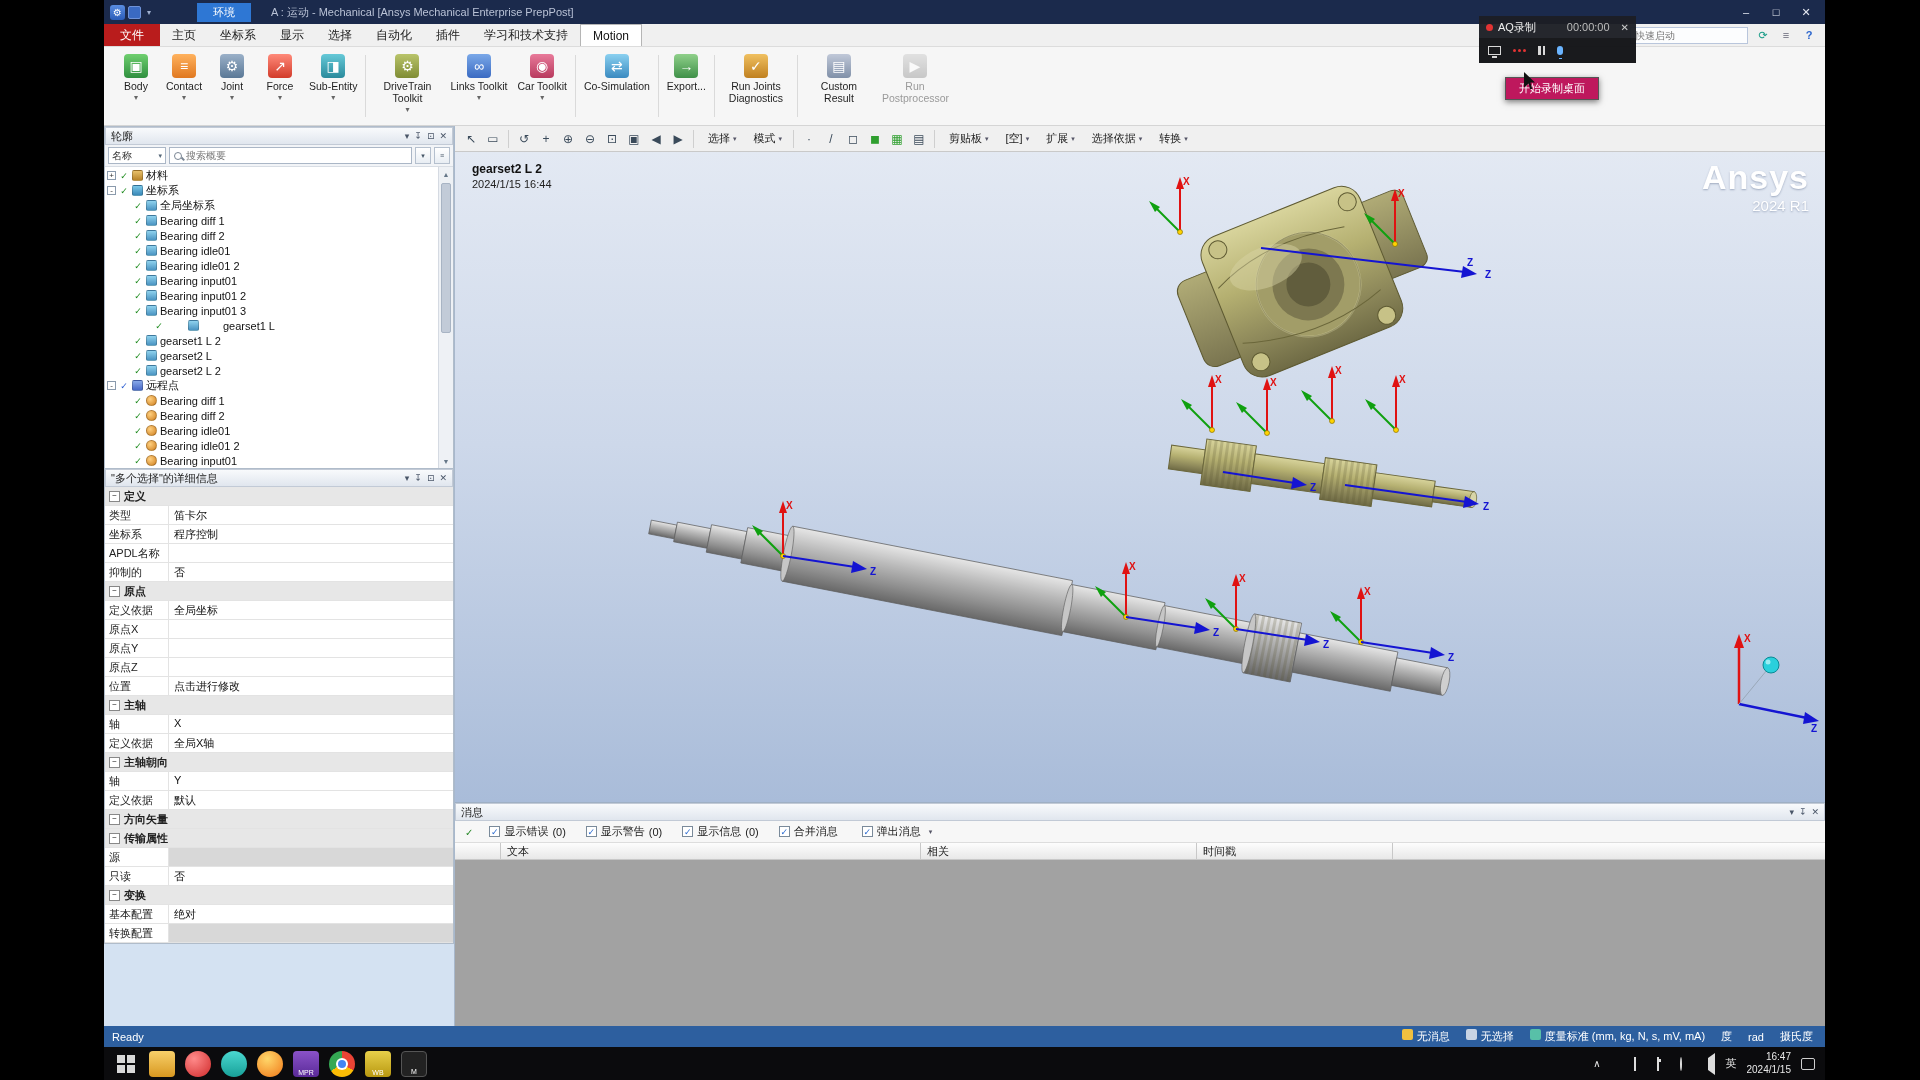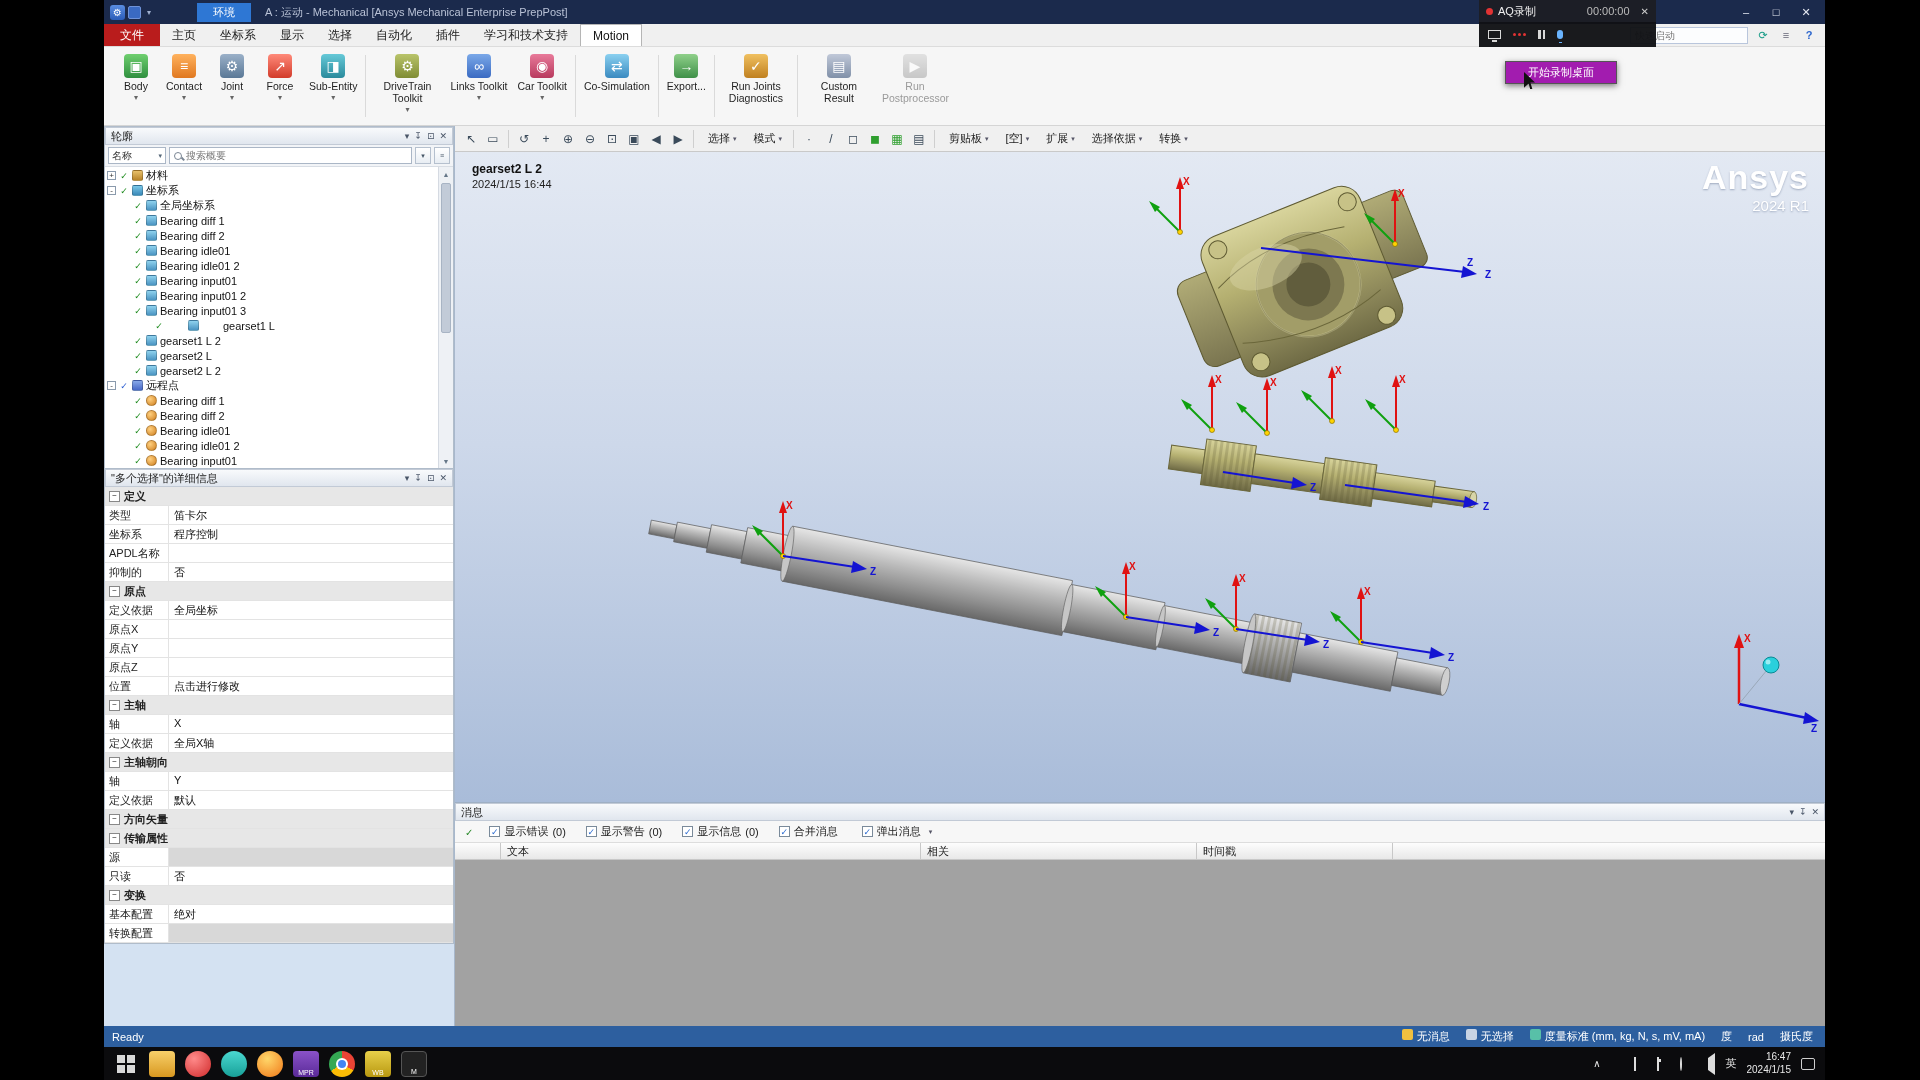--- a/index.html
+++ b/index.html
@@ -8,21 +8,21 @@
 .desktop{position:absolute;left:104px;top:0;width:1721px;height:1080px;background:#000}
 .app{position:absolute;left:0;top:0;right:0;bottom:33px;display:flex;flex-direction:column;background:#f0f0f0}
 
 
 .titlebar{height:24px;background:#1b2a4c;display:flex;align-items:center;color:#c8cede;font-size:11px;position:relative;flex:none}
 .tb-appicon{width:15px;height:15px;margin:0 3px 0 6px;background:linear-gradient(#5a8de0,#2a5cb8);border-radius:3px;
   display:flex;align-items:center;justify-content:center;color:#fff;font-size:10px}
 .tb-save{width:13px;height:13px;background:#3a6ac2;border:1px solid #6f93d8;border-radius:2px;margin-right:2px}
 .tb-caret{font-size:8px;color:#9fb0cf;margin:0 4px}
 .env-tab{background:#2e77d4;color:#fff;padding:4px 16px;margin-left:42px;line-height:1}
-.tb-title{margin-left:14px;color:#b9c2d6;white-space:nowrap}
+.tb-title{margin-left:20px;color:#b9c2d6;white-space:nowrap}
 .win-controls{position:absolute;right:4px;top:0;height:24px;display:flex}
 .win-btn{width:30px;height:24px;display:flex;align-items:center;justify-content:center;color:#e6e9f2;font-size:11px}
 
 
 .menurow{height:23px;background:#f0f0f0;border-bottom:1px solid #dcdcdc;display:flex;align-items:stretch;font-size:12px;flex:none}
 .menu-tab{padding:0 12px;color:#222;display:flex;align-items:center;white-space:nowrap}
 .menu-tab.file{background:#b91c1c;color:#fff;padding:0 16px}
 .menu-tab.active{background:#fff;border:1px solid #b5b5b5;border-bottom:none;color:#111}
 .menu-right{margin-left:auto;display:flex;align-items:center;gap:7px;padding-right:8px}
 .quick-launch{width:118px;height:17px;border:1px solid #b9c6dc;background:#fcfdfe;font-size:10px;padding:0 4px;color:#444;outline:none}
@@ -179,35 +179,35 @@
 .tri-mic{width:6px;height:9px;background:#ddd;border-radius:3px;margin:0 auto}
 .tri-screen{border:1.5px solid #ddd;width:13px;height:9px;margin-top:1px}
 .tri-batt{border:1.5px solid #ddd;width:13px;height:7px;margin-top:2px;position:relative}
 .tri-batt::after{content:"";position:absolute;right:-3px;top:1px;width:2px;height:3px;background:#ddd}
 .tri-net{border:1.5px solid #ddd;border-radius:50%;width:11px;height:11px;margin:0 auto}
 .tri-vol{width:0;height:0;border:5px solid transparent;border-right:7px solid #ddd;margin-top:0}
 .clock{text-align:right;font-size:10px;line-height:1.25}
 .action-center{width:14px;height:12px;border:1.5px solid #cfcfcf;border-radius:2px}
 
 
-.recorder{position:absolute;left:1375px;top:0;width:177px;z-index:50;font-size:11px;color:#eee}
+.recorder{position:absolute;left:1375px;top:16px;width:157px;z-index:50;font-size:11px;color:#eee}
 .rec-row1{height:22px;background:rgba(28,30,36,.96);display:flex;align-items:center;gap:5px;padding:0 7px}
 .rec-dot{width:7px;height:7px;border-radius:50%;background:#e23333;flex:none}
 .rec-timer{color:#bbb;margin-left:auto}
 .rec-close{color:#ccc;margin-left:6px;font-size:10px}
 .rec-row2{height:25px;background:rgba(16,17,20,.96);display:flex;align-items:center;gap:12px;padding:0 9px}
 .ri-monitor{width:13px;height:9px;border:1.5px solid #d8d8d8;position:relative}
 .ri-monitor::after{content:"";position:absolute;left:3px;bottom:-4px;width:5px;height:2px;background:#d8d8d8}
 .ri-dots{display:flex;gap:2px}
 .ri-dots i{width:3px;height:3px;border-radius:50%;background:#e23333}
 .ri-pause{display:flex;gap:2px}
 .ri-pause i{width:2.5px;height:9px;background:#d8d8d8}
 .ri-mic{width:6px;height:9px;background:#6ab4ff;border-radius:3px;position:relative}
 .ri-mic::after{content:"";position:absolute;left:1.5px;bottom:-4px;width:3px;height:3px;border-bottom:1.5px solid #6ab4ff}
-.rec-tooltip{position:absolute;left:26px;top:61px;background:#a21caf;border:1px solid #555;color:#fff;padding:3px 22px;
+.rec-tooltip{position:absolute;left:26px;top:61px;background:#be185d;border:1px solid #555;color:#fff;padding:3px 13px;
   white-space:nowrap;box-shadow:0 2px 6px rgba(0,0,0,.5)}
 .cursor{position:absolute;left:1420px;top:72px;width:11px;height:17px;background:#111;z-index:60;
   clip-path:polygon(0 0,100% 62%,58% 62%,76% 100%,56% 100%,42% 68%,0 92%);filter:drop-shadow(0 0 1px #fff)}
 </style>
 </head>
 <body>
 
 <div class="desktop">
   <div class="app">
 

